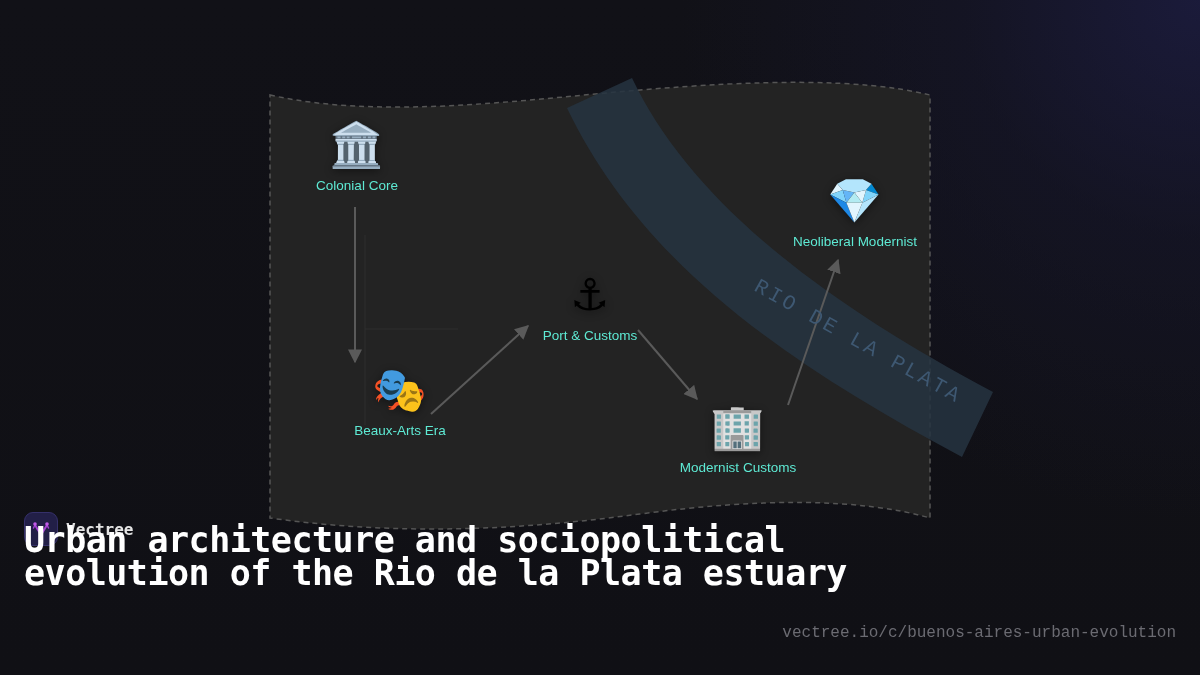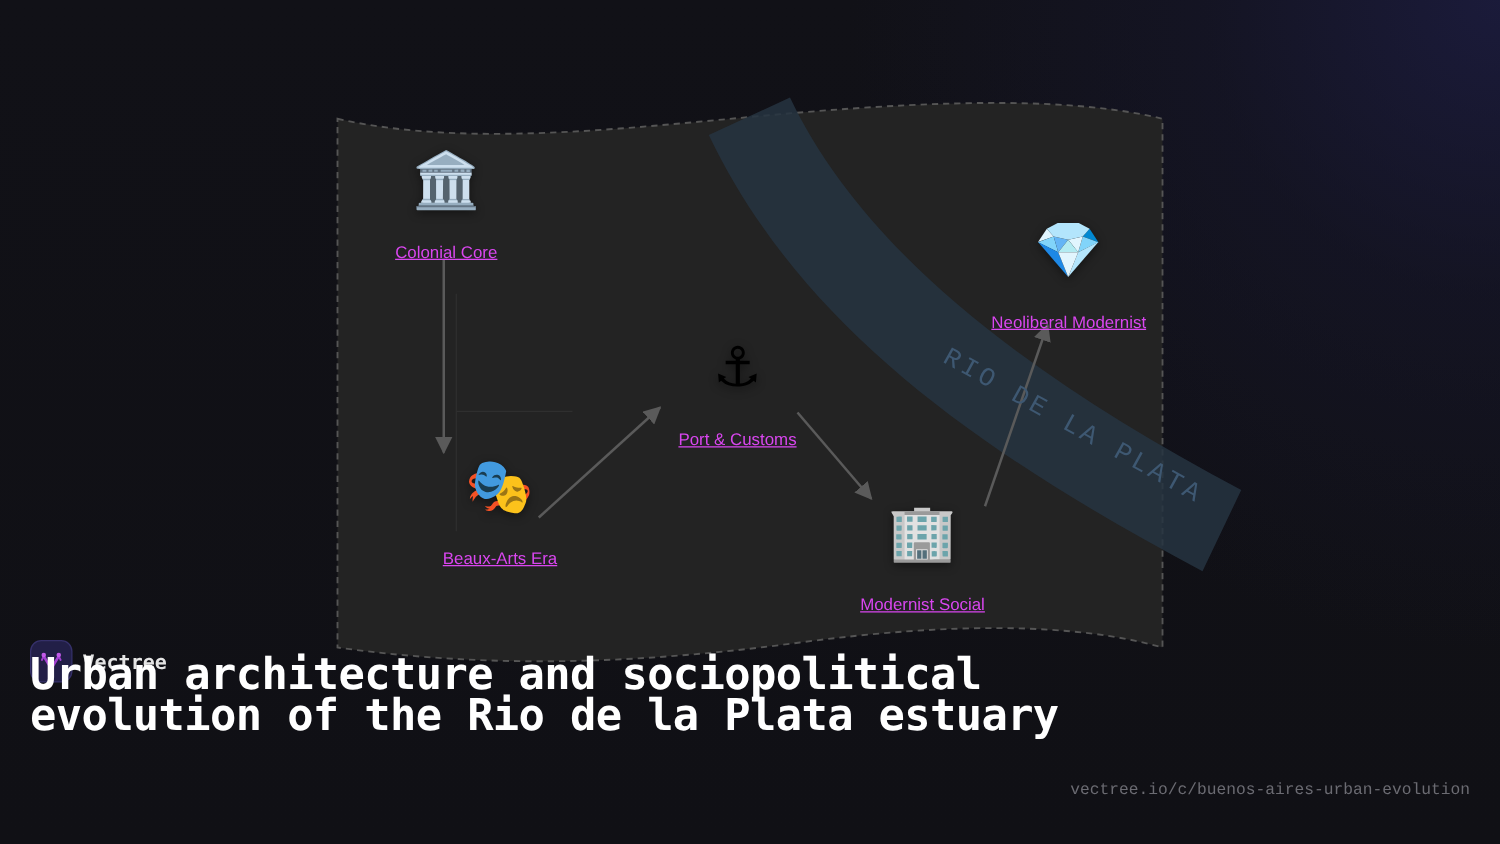--- a/index.html
+++ b/index.html
@@ -37,26 +37,25 @@
       align-items: center;
     }
     .node-icon {
       font-size: 44px;
       line-height: 50px;
       height: 50px;
       font-family: "DejaVu Sans", sans-serif;
       filter: drop-shadow(0 2px 4px rgba(0,0,0,0.45));
     }
     .node-label {
-      margin-top: 24px;
+      margin-top: 8px;
       font-size: 13.5px;
-      color: #d946ef;
+      color: #5eead4;
       white-space: nowrap;
       font-family: "Liberation Sans", sans-serif;
-      text-decoration: underline;
     }
     .river-label {
       position: absolute;
       left: 858px;
       top: 342px;
       transform: translate(-50%, -50%) rotate(29deg);
       font-family: "Liberation Mono", monospace;
       font-size: 21px;
       letter-spacing: 3px;
       color: #3e5872;
@@ -98,21 +97,21 @@
       font-size: 35px;
       line-height: 32.5px;
       color: #ffffff;
       letter-spacing: -0.5px;
     }
     .url {
       position: absolute;
       right: 24px;
       top: 624px;
       font-family: "Liberation Mono", monospace;
-      font-size: 13px;
+      font-size: 16px;
       color: #6b6b72;
     }
   </style>
 </head>
 <body>
 
 <div class="bg-glow"></div>
 
 <svg class="diagram" viewBox="0 0 1200 675">
   <defs>
@@ -153,21 +152,21 @@
   <div class="node-label">Beaux-Arts Era</div>
 </div>
 
 <div class="node" style="left:590px; top:270px;">
   <div class="node-icon">⚓</div>
   <div class="node-label">Port &amp; Customs</div>
 </div>
 
 <div class="node" style="left:738px; top:402px;">
   <div class="node-icon">🏢</div>
-  <div class="node-label">Modernist Social</div>
+  <div class="node-label">Modernist Customs</div>
 </div>
 
 <div class="node" style="left:855px; top:176px;">
   <div class="node-icon">💎</div>
   <div class="node-label">Neoliberal Modernist</div>
 </div>
 
 <div class="brand">
   <div class="brand-logo">
     <svg width="20" height="20" viewBox="0 0 20 20">

